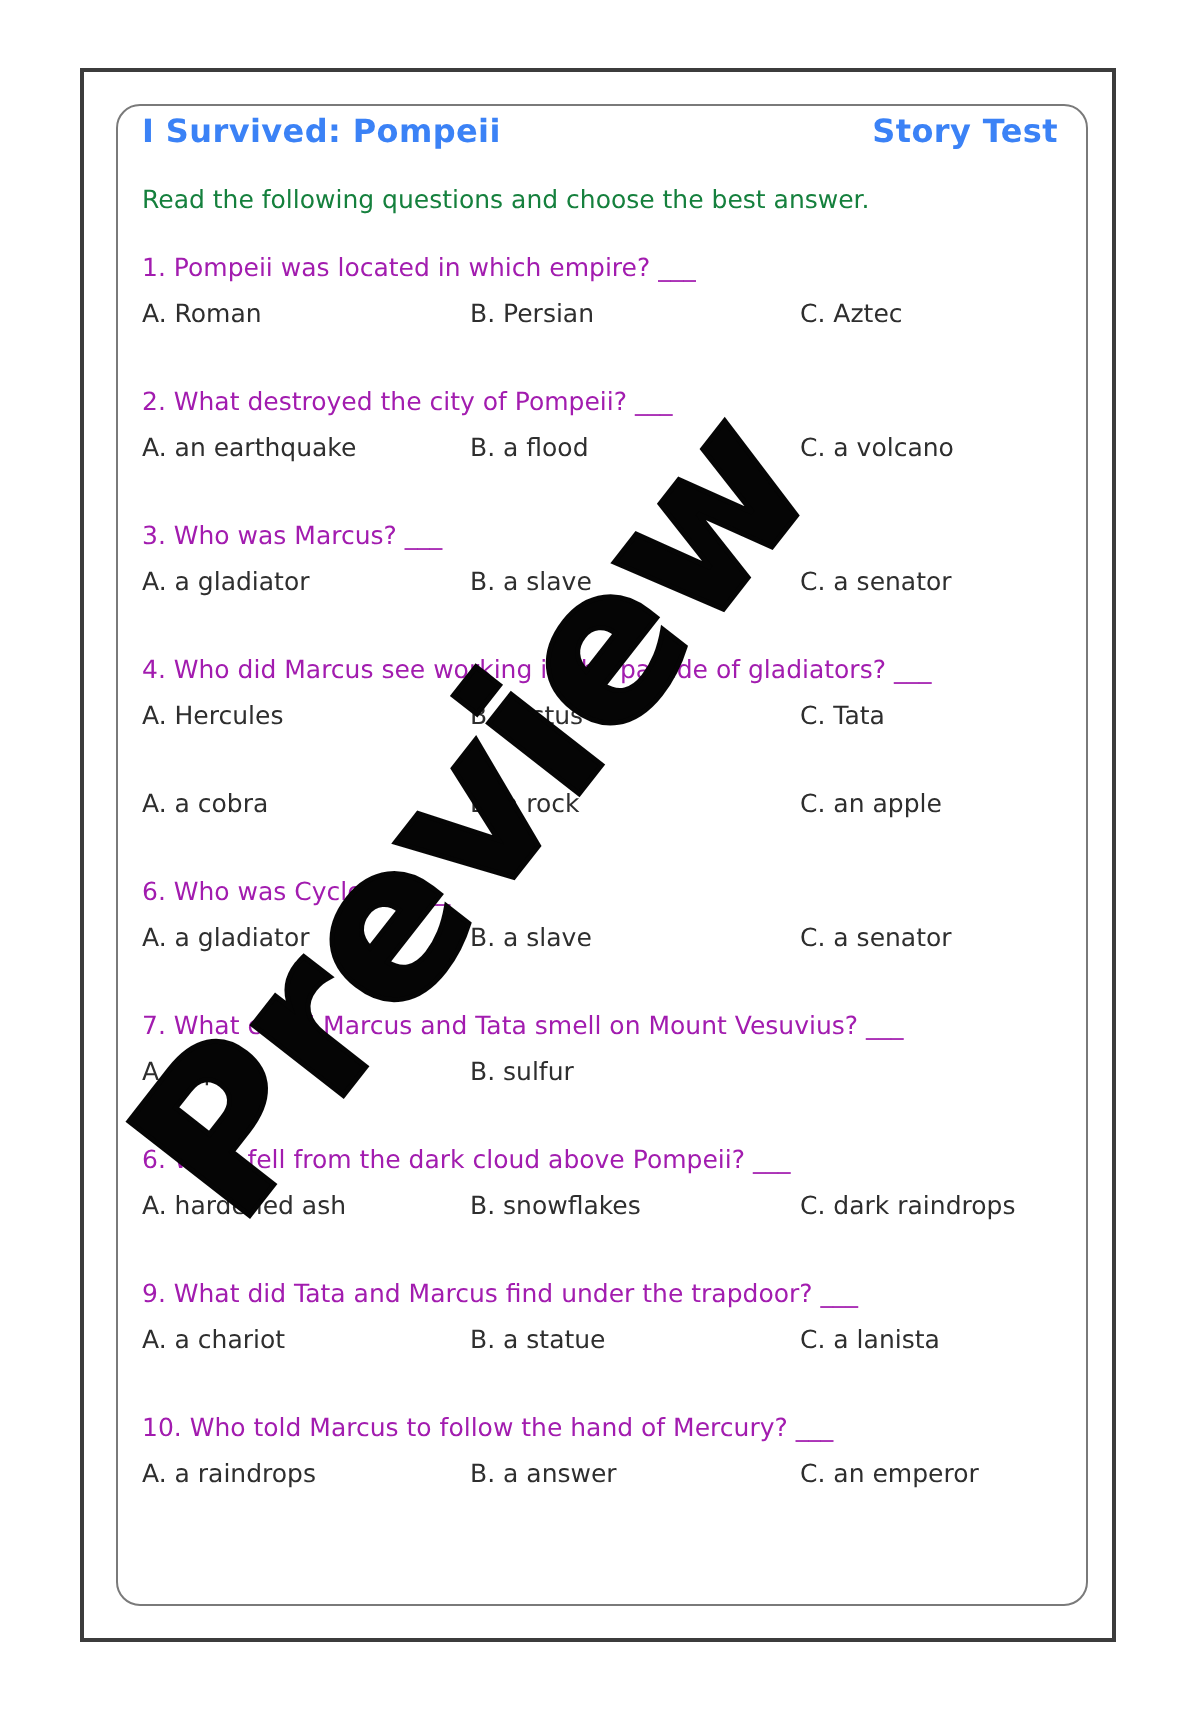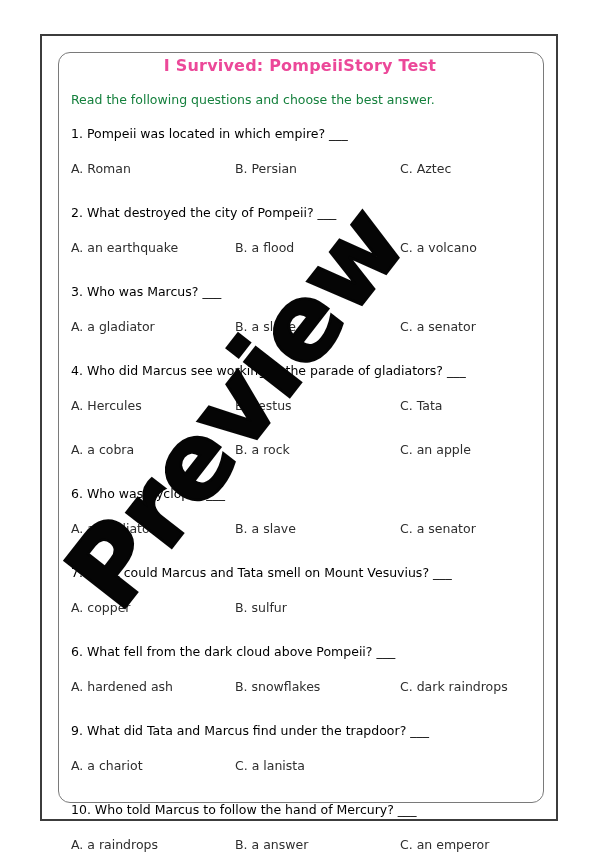--- a/index.html
+++ b/index.html
@@ -31,49 +31,49 @@
     width: 486px;
     height: 751px;
     box-sizing: border-box;
     border: 1px solid #7a7a7a;
     border-radius: 12px;
     padding: 3px 14px 0 12px;
     background: #ffffff;
   }
   .header-row {
     display: flex;
-    justify-content: center;
+    justify-content: space-between;
     align-items: baseline;
     font-weight: bold;
     font-size: 16px;
     line-height: 20px;
-    color: #ec4899;
+    color: #3b82f6;
     letter-spacing: 0.2px;
   }
   .instructions {
     margin-top: 15px;
     font-size: 12.5px;
     line-height: 17px;
     color: #15803d;
   }
   .question-block {
     margin-top: 27px;
   }
   .question-block:first-child {
     margin-top: 17px;
   }
   .question-text {
     font-size: 12.5px;
     line-height: 17px;
-    color: #000000;
+    color: #a21caf;
   }
   .options-row {
     display: grid;
     grid-template-columns: 164px 165px auto;
-    margin-top: 18px;
+    margin-top: 6px;
     font-size: 12.5px;
     line-height: 17px;
     color: #2e2e2e;
   }
   .option {
     white-space: nowrap;
   }
   .watermark {
     position: absolute;
     left: 194px;
@@ -167,20 +167,21 @@
       <span class="option">A. hardened ash</span>
       <span class="option">B. snowflakes</span>
       <span class="option">C. dark raindrops</span>
     </div>
   </div>
 
   <div class="question-block">
     <div class="question-text">9. What did Tata and Marcus find under the trapdoor? ___</div>
     <div class="options-row">
       <span class="option">A. a chariot</span>
+      <span class="option">B. a statue</span>
       <span class="option">C. a lanista</span>
     </div>
   </div>
 
   <div class="question-block">
     <div class="question-text">10. Who told Marcus to follow the hand of Mercury? ___</div>
     <div class="options-row">
       <span class="option">A. a raindrops</span>
       <span class="option">B. a answer</span>
       <span class="option">C. an emperor</span>

